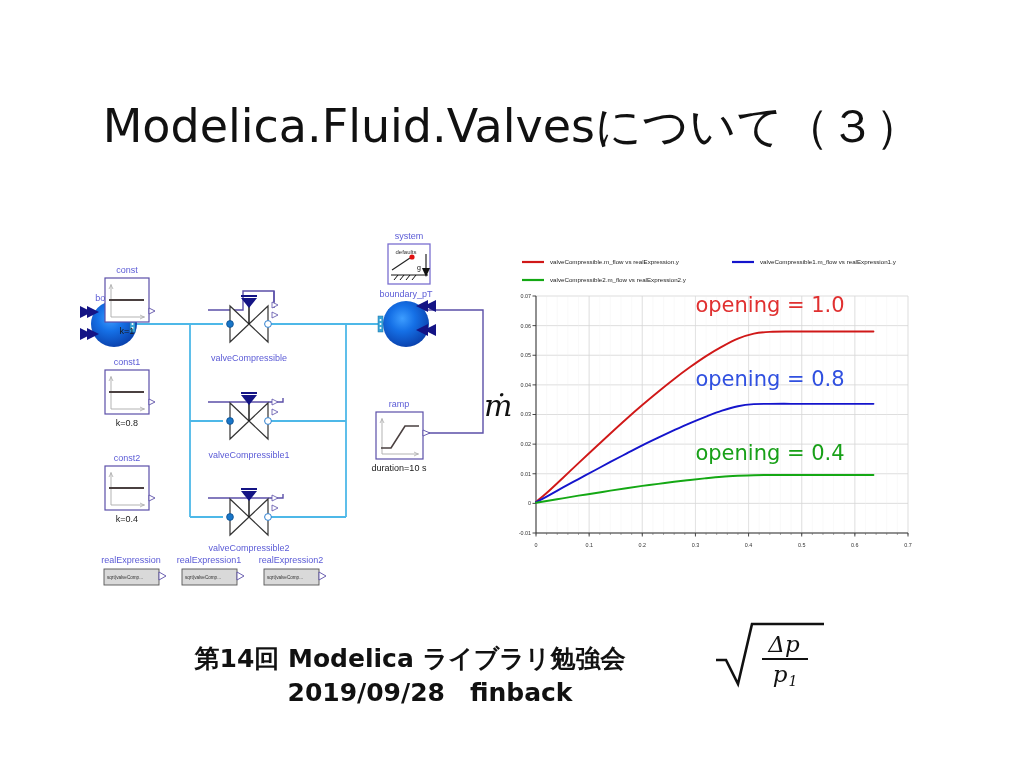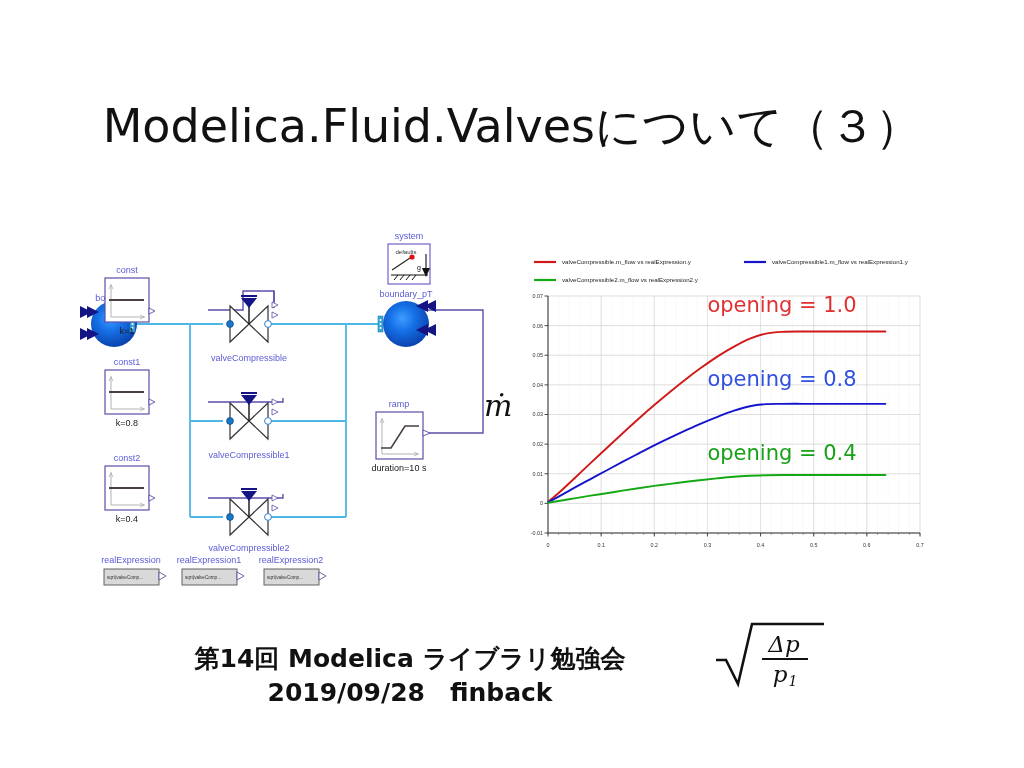--- a/index.html
+++ b/index.html
@@ -25,20 +25,21 @@
   #footer-line1{
     position:absolute;left:0;top:612px;width:820px;text-align:center;
     font-size:25px;font-weight:bold;color:#111;white-space:nowrap;
     font-family:"DejaVu Sans","Liberation Sans",sans-serif;
     margin-top:30px;
   }
   #footer-line2{
     position:absolute;left:0;top:676px;width:820px;text-align:center;
     font-size:25px;font-weight:bold;color:#111;white-space:nowrap;
     font-family:"DejaVu Sans","Liberation Sans",sans-serif;
+    padding-left:20px;
   }
 
   
   #diagram{position:absolute;left:78px;top:228px;width:450px;height:370px;}
   #diagram svg{display:block;}
 
   .cmplabel{
     font-family:"Liberation Sans","DejaVu Sans",sans-serif;
     font-size:9px;fill:#5b5bd6;
   }
@@ -52,21 +53,21 @@
   }
 
   
   #mdot{
     position:absolute;left:484px;top:388px;
     font-family:"DejaVu Serif","Liberation Serif",serif;
     font-style:italic;font-size:30px;color:#111;
   }
 
   
-  #chart{position:absolute;left:512px;top:248px;width:412px;height:330px;}
+  #chart{position:absolute;left:500px;top:248px;width:412px;height:330px;}
   #chart svg{display:block;}
   .legtext{
     font-family:"Liberation Sans","DejaVu Sans",sans-serif;
     font-size:6.2px;fill:#222;
   }
   .ticktext{
     font-family:"Liberation Sans","DejaVu Sans",sans-serif;
     font-size:5.4px;fill:#333;
   }
   .annot{

